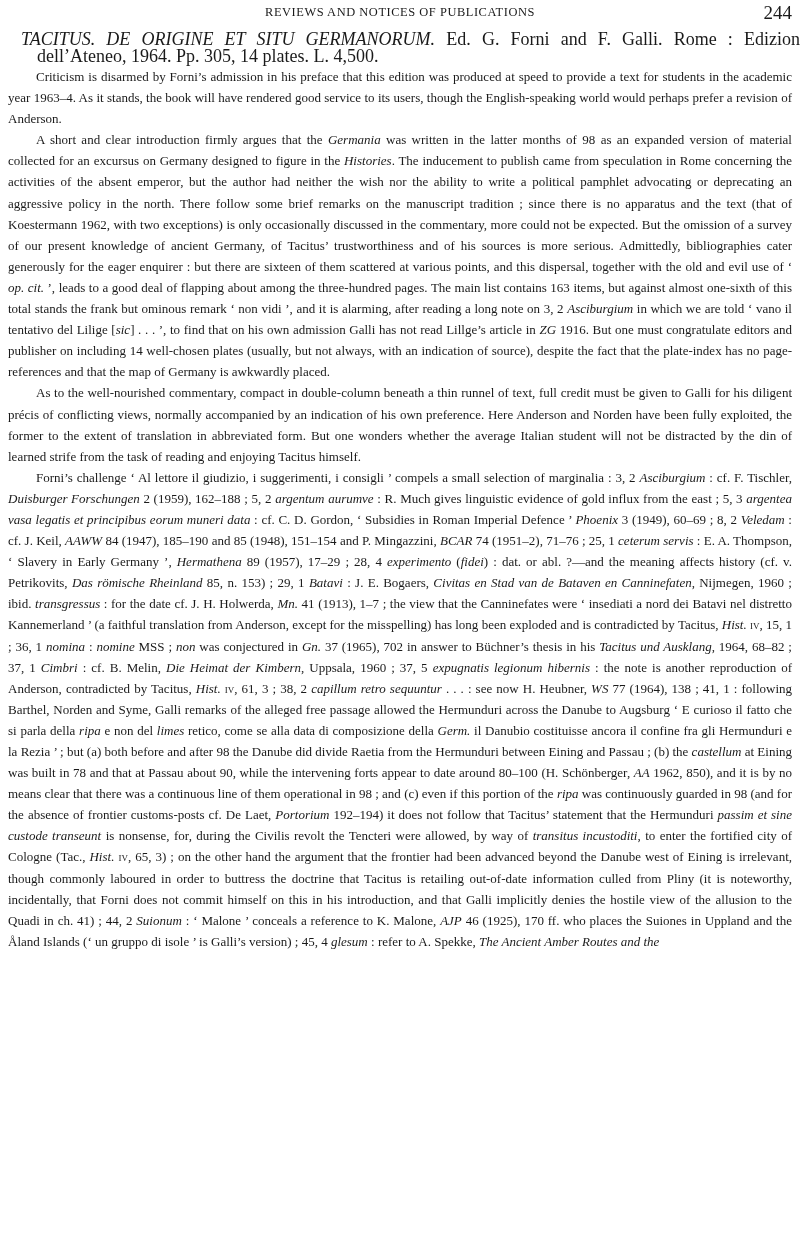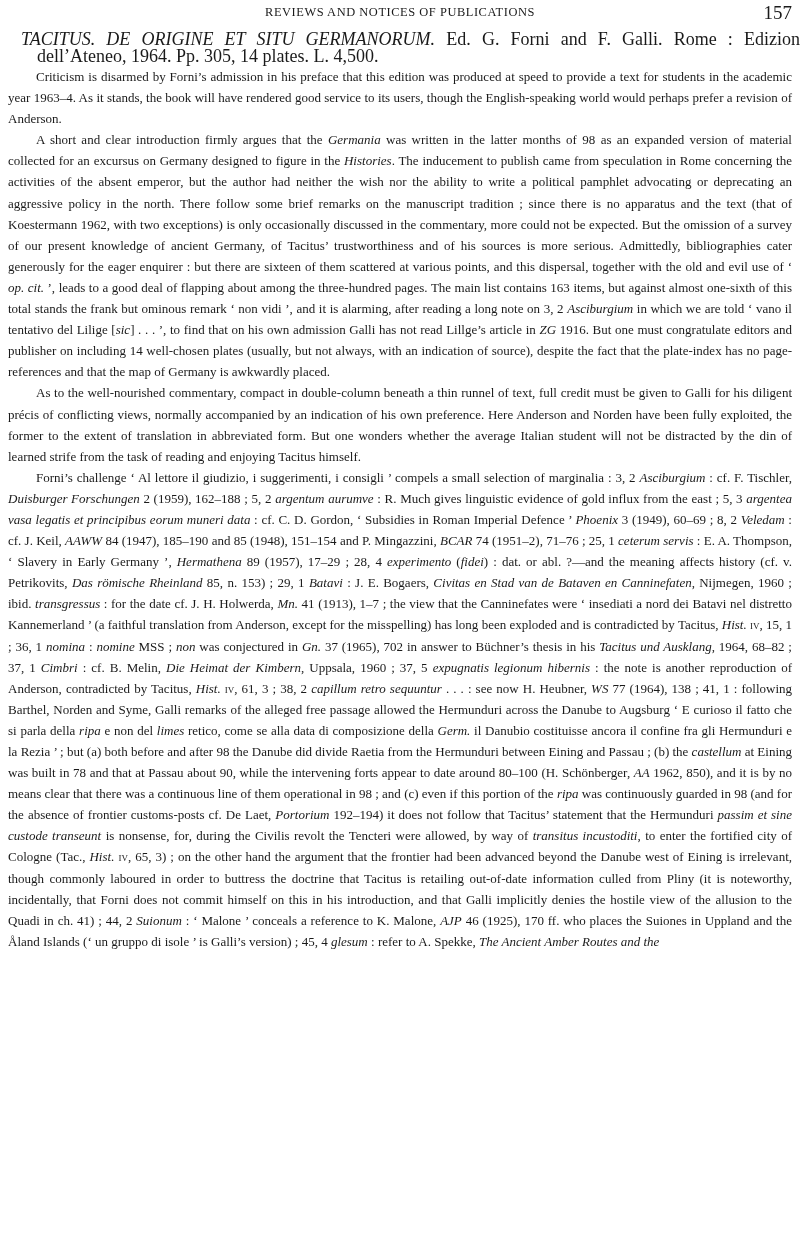--- a/index.html
+++ b/index.html
@@ -32,21 +32,21 @@
   .body-text p { margin: 0; text-indent: 28px; }
   .i { font-style: italic; }
   .sc { font-variant: small-caps; margin-top: 44px; }
 </style>
 </head>
 <body>
 
 <div class="page">
   <div class="running-head">
     <div class="running-title">REVIEWS AND NOTICES OF PUBLICATIONS</div>
-    <div class="page-number">157</div>
+    <div class="page-number">244</div>
   </div>
 
   <div class="citation"><span class="i">TACITUS. DE ORIGINE ET SITU GERMANORUM.</span><span> Ed. G. Forni and F. Galli.  Rome : Edizioni dell’Ateneo, 1964.  Pp. 305, 14 plates.  L. 4,500.</span></div>
 
   <div class="body-text">
     <p><span>Criticism is disarmed by Forni’s admission in his preface that this edition was produced at speed to provide a text for students in the academic year 1963–4.  As it stands, the book will have rendered good service to its users, though the English-speaking world would perhaps prefer a revision of Anderson.</span></p>
     <p><span>A short and clear introduction firmly argues that the </span><span class="i">Germania</span><span> was written in the latter months of 98 as an expanded version of material collected for an excursus on Germany designed to figure in the </span><span class="i">Histories</span><span>.  The inducement to publish came from speculation in Rome concerning the activities of the absent emperor, but the author had neither the wish nor the ability to write a political pamphlet advocating or deprecating an aggressive policy in the north.  There follow some brief remarks on the manuscript tradition ;  since there is no apparatus and the text (that of Koestermann 1962, with two exceptions) is only occasionally discussed in the commentary, more could not be expected.  But the omission of a survey of our present knowledge of ancient Germany, of Tacitus’ trustworthiness and of his sources is more serious.  Admittedly, bibliographies cater generously for the eager enquirer : but there are sixteen of them scattered at various points, and this dispersal, together with the old and evil use of ‘ </span><span class="i">op. cit.</span><span> ’, leads to a good deal of flapping about among the three-hundred pages.  The main list contains 163 items, but against almost one-sixth of this total stands the frank but ominous remark ‘ non vidi ’, and it is alarming, after reading a long note on 3, 2 </span><span class="i">Asciburgium</span><span> in which we are told ‘ vano il tentativo del Lilige [</span><span class="i">sic</span><span>] . . . ’, to find that on his own admission Galli has not read Lillge’s article in </span><span class="i">ZG</span><span> 1916.  But one must congratulate editors and publisher on including 14 well-chosen plates (usually, but not always, with an indication of source), despite the fact that the plate-index has no page-references and that the map of Germany is awkwardly placed.</span></p>
     <p><span>As to the well-nourished commentary, compact in double-column beneath a thin runnel of text, full credit must be given to Galli for his diligent précis of conflicting views, normally accompanied by an indication of his own preference.  Here Anderson and Norden have been fully exploited, the former to the extent of translation in abbreviated form.  But one wonders whether the average Italian student will not be distracted by the din of learned strife from the task of reading and enjoying Tacitus himself.</span></p>
     <p><span>Forni’s challenge ‘ Al lettore il giudizio, i suggerimenti, i consigli ’ compels a small selection of marginalia :  3, 2 </span><span class="i">Asciburgium</span><span> :  cf. F. Tischler, </span><span class="i">Duisburger Forschungen</span><span> 2 (1959), 162–188 ;  5, 2 </span><span class="i">argentum aurumve</span><span> :  R. Much gives linguistic evidence of gold influx from the east ;  5, 3 </span><span class="i">argentea vasa legatis et principibus eorum muneri data</span><span> :  cf. C. D. Gordon, ‘ Subsidies in Roman Imperial Defence ’ </span><span class="i">Phoenix</span><span> 3 (1949), 60–69 ;  8, 2 </span><span class="i">Veledam</span><span> :  cf. J. Keil, </span><span class="i">AAWW</span><span> 84 (1947), 185–190 and 85 (1948), 151–154 and P. Mingazzini, </span><span class="i">BCAR</span><span> 74 (1951–2), 71–76 ;  25, 1 </span><span class="i">ceterum servis</span><span> :  E. A. Thompson, ‘ Slavery in Early Germany ’, </span><span class="i">Hermathena</span><span> 89 (1957), 17–29 ;  28, 4 </span><span class="i">experimento</span><span> (</span><span class="i">fidei</span><span>) :  dat. or abl. ?—and the meaning affects history (cf. v. Petrikovits, </span><span class="i">Das römische Rheinland</span><span> 85, n. 153) ;  29, 1 </span><span class="i">Batavi</span><span> :  J. E. Bogaers, </span><span class="i">Civitas en Stad van de Bataven en Canninefaten</span><span>, Nijmegen, 1960 ;  ibid. </span><span class="i">transgressus</span><span> :  for the date cf. J. H. Holwerda, </span><span class="i">Mn.</span><span> 41 (1913), 1–7 ;  the view that the Canninefates were ‘ insediati a nord dei Batavi nel distretto Kannemerland ’ (a faithful translation from Anderson, except for the misspelling) has long been exploded and is contradicted by Tacitus, </span><span class="i">Hist.</span><span> </span><span class="sc">iv</span><span>, 15, 1 ;  36, 1 </span><span class="i">nomina</span><span> :  </span><span class="i">nomine</span><span> MSS ;  </span><span class="i">non</span><span> was conjectured in </span><span class="i">Gn.</span><span> 37 (1965), 702 in answer to Büchner’s thesis in his </span><span class="i">Tacitus und Ausklang</span><span>, 1964, 68–82 ;  37, 1 </span><span class="i">Cimbri</span><span> :  cf. B. Melin, </span><span class="i">Die Heimat der Kimbern</span><span>, Uppsala, 1960 ;  37, 5 </span><span class="i">expugnatis legionum hibernis</span><span> :  the note is another reproduction of Anderson, contradicted by Tacitus, </span><span class="i">Hist.</span><span> </span><span class="sc">iv</span><span>, 61, 3 ;  38, 2 </span><span class="i">capillum retro sequuntur</span><span> . . . :  see now H. Heubner, </span><span class="i">WS</span><span> 77 (1964), 138 ;  41, 1 :  following Barthel, Norden and Syme, Galli remarks of the alleged free passage allowed the Hermunduri across the Danube to Augsburg ‘ E curioso il fatto che si parla della </span><span class="i">ripa</span><span> e non del </span><span class="i">limes</span><span> retico, come se alla data di composizione della </span><span class="i">Germ.</span><span> il Danubio costituisse ancora il confine fra gli Hermunduri e la Rezia ’ ;  but (a) both before and after 98 the Danube did divide Raetia from the Hermunduri between Eining and Passau ;  (b) the </span><span class="i">castellum</span><span> at Eining was built in 78 and that at Passau about 90, while the intervening forts appear to date around 80–100 (H. Schönberger, </span><span class="i">AA</span><span> 1962, 850), and it is by no means clear that there was a continuous line of them operational in 98 ;  and (c) even if this portion of the </span><span class="i">ripa</span><span> was continuously guarded in 98 (and for the absence of frontier customs-posts cf. De Laet, </span><span class="i">Portorium</span><span> 192–194) it does not follow that Tacitus’ statement that the Hermunduri </span><span class="i">passim et sine custode transeunt</span><span> is nonsense, for, during the Civilis revolt the Tencteri were allowed, by way of </span><span class="i">transitus incustoditi</span><span>, to enter the fortified city of Cologne (Tac., </span><span class="i">Hist.</span><span> </span><span class="sc">iv</span><span>, 65, 3) ;  on the other hand the argument that the frontier had been advanced beyond the Danube west of Eining is irrelevant, though commonly laboured in order to buttress the doctrine that Tacitus is retailing out-of-date information culled from Pliny (it is noteworthy, incidentally, that Forni does not commit himself on this in his introduction, and that Galli implicitly denies the hostile view of the allusion to the Quadi in ch. 41) ;  44, 2 </span><span class="i">Suionum</span><span> :  ‘ Malone ’ conceals a reference to K. Malone, </span><span class="i">AJP</span><span> 46 (1925), 170 ff. who places the Suiones in Uppland and the Åland Islands (‘ un gruppo di isole ’ is Galli’s version) ;  45, 4 </span><span class="i">glesum</span><span> :  refer to A. Spekke, </span><span class="i">The Ancient Amber Routes and the</span></p>
   </div>

